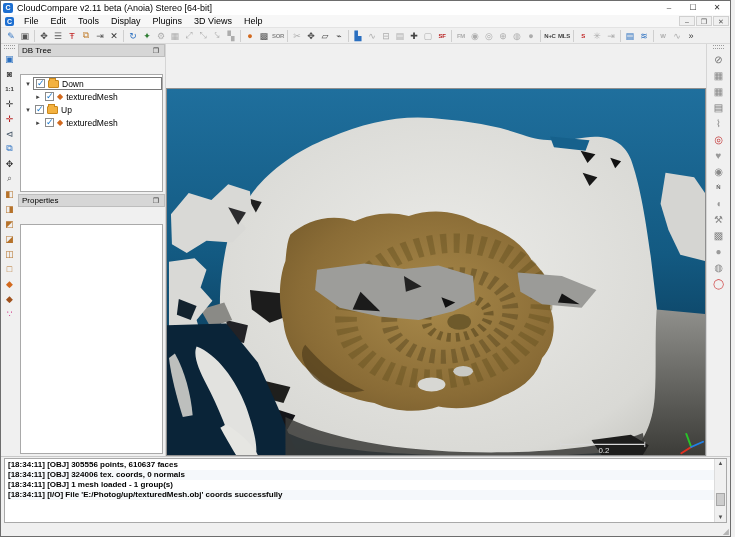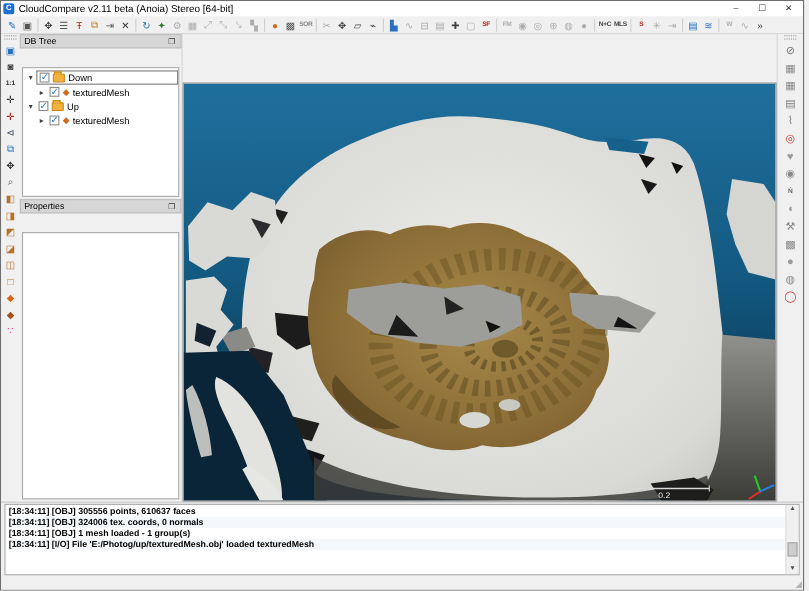--- a/index.html
+++ b/index.html
@@ -94,20 +94,37 @@
   <div class="titlebar">
     <div class="app-logo">C</div>
     <div class="title-text">CloudCompare v2.11 beta (Anoia) Stereo [64-bit]</div>
     <div class="win-controls">
       <div class="win-btn">–</div>
       <div class="win-btn">☐</div>
       <div class="win-btn">✕</div>
     </div>
   </div>
 
+  <div class="menubar">
+    <div class="app-logo">C</div>
+    <div style="display:flex">
+
+    <span class="menu-item">File</span>
+        <span class="menu-item">Edit</span>
+        <span class="menu-item">Tools</span>
+        <span class="menu-item">Display</span>
+        <span class="menu-item">Plugins</span>
+        <span class="menu-item">3D Views</span>
+        <span class="menu-item">Help</span>
+      </div>
+    <div class="menu-spacer"></div>
+    <div class="mdi-btn">–</div>
+    <div class="mdi-btn">❐</div>
+    <div class="mdi-btn">✕</div>
+  </div>
 
   <div class="toolbar-top">
 
       <span class="tbtn" style="color: rgb(42, 111, 192);">
         <span class="glyph">✎</span>
       </span>
 
       <span class="tbtn" style="color: rgb(85, 85, 85);">
         <span class="glyph">▣</span>
       </span>
@@ -621,21 +638,21 @@
           <div class="console-row">
             <span class="info">[18:34:11] [OBJ] 324006 tex. coords, 0 normals</span>
           </div>
 
 
           <div class="console-row">
             <span class="info">[18:34:11] [OBJ] 1 mesh loaded - 1 group(s)</span>
           </div>
 
           <div class="console-row">
-            <span class="info">[18:34:11] [I/O] File 'E:/Photog/up/texturedMesh.obj' loaded texturedMesh</span>
+            <span class="info">[18:34:11] [I/O] File 'E:/Photog/up/texturedMesh.obj' coords successfully</span>
           </div>
         </div>
       <div class="console-scroll">
         <span class="sc-arrow">▲</span>
         <span class="sc-track">
             <span class="sc-thumb"></span>
           </span>
         <span class="sc-arrow">▼</span>
       </div>
     </div>

